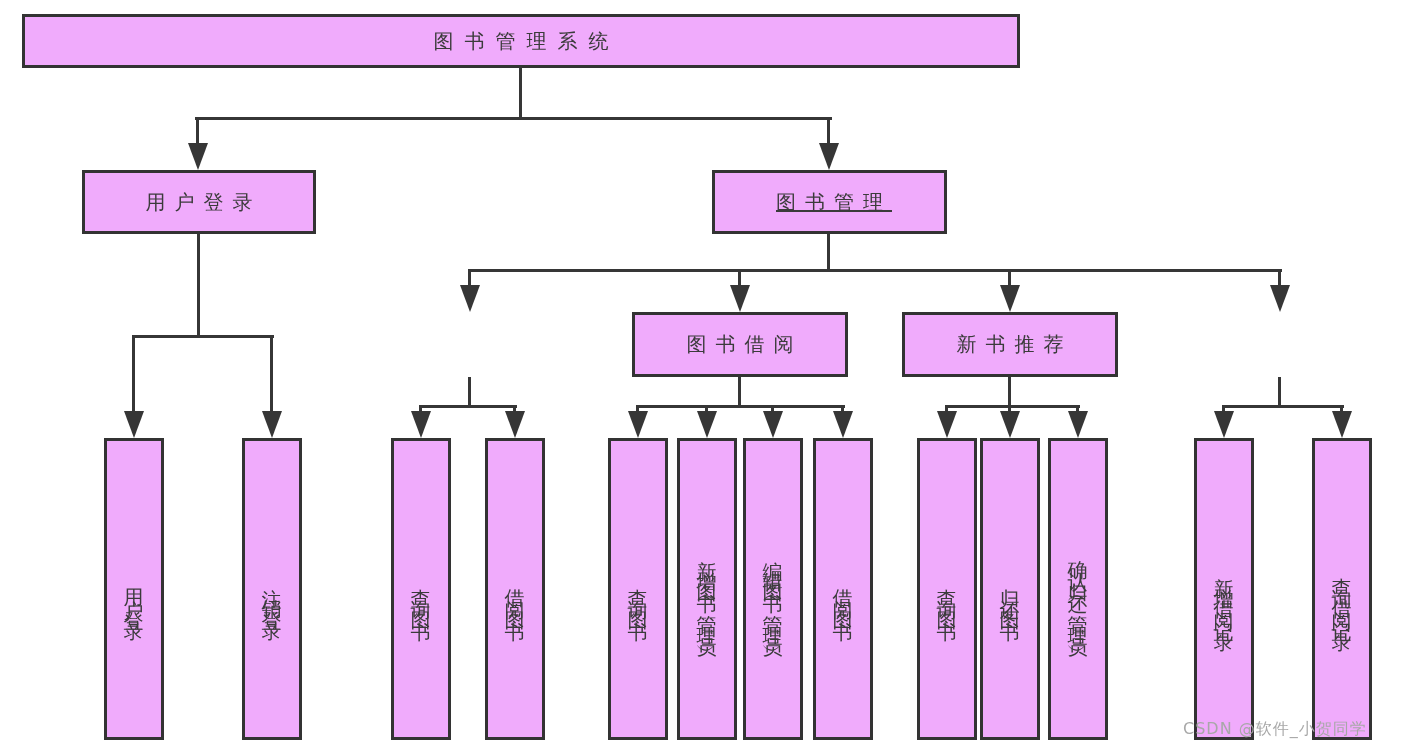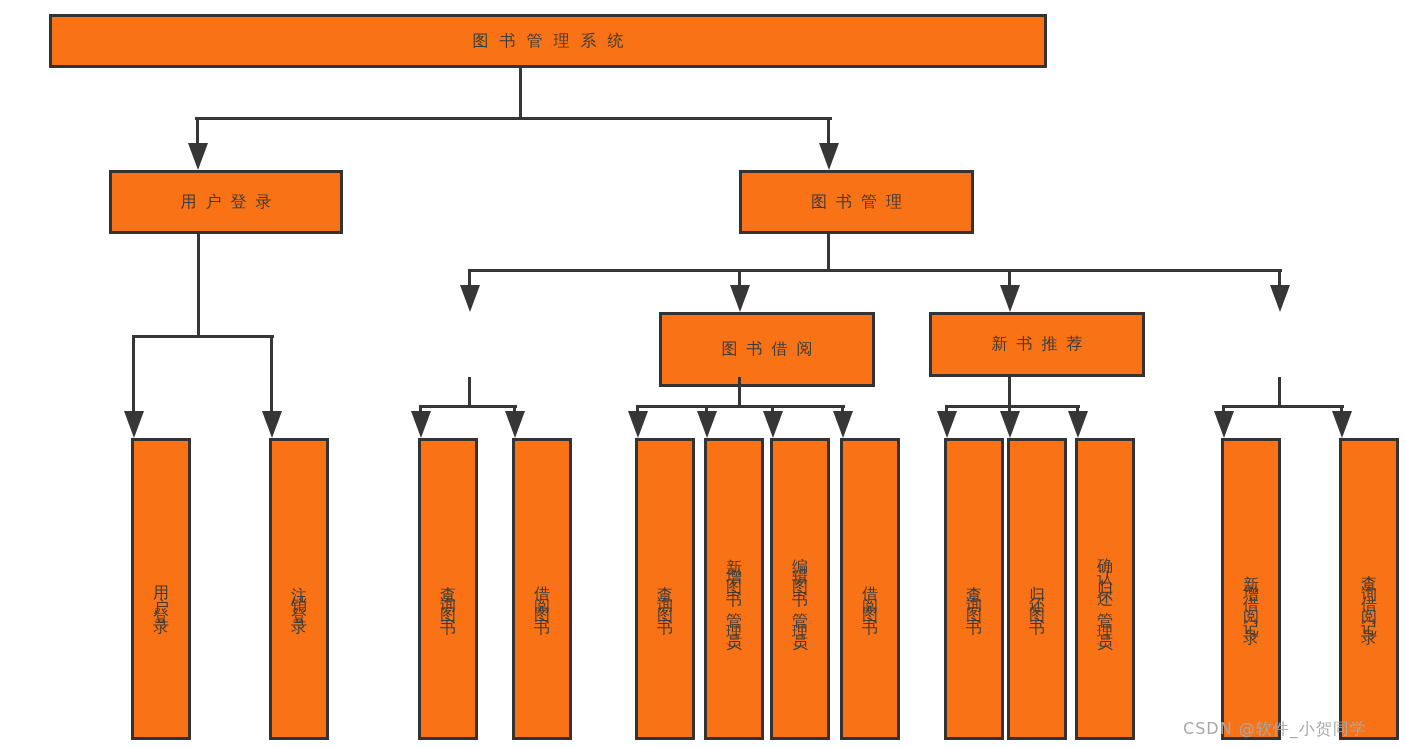--- a/index.html
+++ b/index.html
@@ -7,30 +7,29 @@
     position:relative;
     width:1405px; height:747px;
     background:#ffffff;
     font-family:"DejaVu Sans","Liberation Sans",sans-serif;
     overflow:hidden;
   }
   .box {
     position:absolute;
     box-sizing:border-box;
     border:3px solid #333333;
-    background:#f97316;
+    background:#f0abfc;
     color:#3b3b3b;
     display:flex;
     align-items:center;
     justify-content:center;
-    font-size:16px;
+    font-size:20px;
     letter-spacing:9px;
     padding-left:9px;
     white-space:nowrap;
-    margin-left:27px;
   }
   .root-box {
     letter-spacing:11px;
     padding-left:11px;
   }
   .vbox {
     writing-mode:vertical-lr;
     text-orientation:mixed;
     letter-spacing:11px;
     padding-left:0;
@@ -65,41 +64,41 @@
   <div class="box root-box" style="left:22px;top:14px;width:998px;height:54px;">图书管理系统</div>
 
   <div class="vline" style="left:519px;top:67px;height:52px;"></div>
   <div class="hline" style="left:195px;top:117px;width:637px;"></div>
   <div class="vline" style="left:196px;top:117px;height:28px;"></div>
   <div class="vline" style="left:827px;top:117px;height:28px;"></div>
   <div class="arrow" style="left:188px;top:143px;"></div>
   <div class="arrow" style="left:819px;top:143px;"></div>
 
   <div class="box" style="left:82px;top:170px;width:234px;height:64px;">用户登录</div>
-  <div class="box" style="left:712px;top:170px;width:235px;height:64px;">图书管理</div>
+  <div class="box" style="left:712px;top:170px;width:235px;height:64px;text-decoration:underline;">图书管理</div>
 
   <div class="vline" style="left:197px;top:234px;height:103px;"></div>
   <div class="hline" style="left:132px;top:335px;width:142px;"></div>
   <div class="vline" style="left:132px;top:335px;height:78px;"></div>
   <div class="vline" style="left:270px;top:335px;height:78px;"></div>
   <div class="arrow" style="left:124px;top:411px;"></div>
   <div class="arrow" style="left:262px;top:411px;"></div>
 
   <div class="vline" style="left:827px;top:234px;height:37px;"></div>
   <div class="hline" style="left:468px;top:269px;width:814px;"></div>
   <div class="vline" style="left:468px;top:269px;height:20px;"></div>
   <div class="vline" style="left:738px;top:269px;height:20px;"></div>
   <div class="vline" style="left:1008px;top:269px;height:20px;"></div>
   <div class="vline" style="left:1278px;top:269px;height:20px;"></div>
   <div class="arrow" style="left:460px;top:285px;"></div>
   <div class="arrow" style="left:730px;top:285px;"></div>
   <div class="arrow" style="left:1000px;top:285px;"></div>
   <div class="arrow" style="left:1270px;top:285px;"></div>
 
-  <div class="box" style="left:632px;top:312px;width:216px;height:75px;">图书借阅</div>
+  <div class="box" style="left:632px;top:312px;width:216px;height:65px;">图书借阅</div>
   <div class="box" style="left:902px;top:312px;width:216px;height:65px;">新书推荐</div>
 
   <div class="vline" style="left:468px;top:377px;height:30px;"></div>
   <div class="hline" style="left:419px;top:405px;width:98px;"></div>
   <div class="vline" style="left:419px;top:405px;height:10px;"></div>
   <div class="vline" style="left:513px;top:405px;height:10px;"></div>
   <div class="arrow" style="left:411px;top:411px;"></div>
   <div class="arrow" style="left:505px;top:411px;"></div>
 
   <div class="vline" style="left:738px;top:377px;height:30px;"></div>

